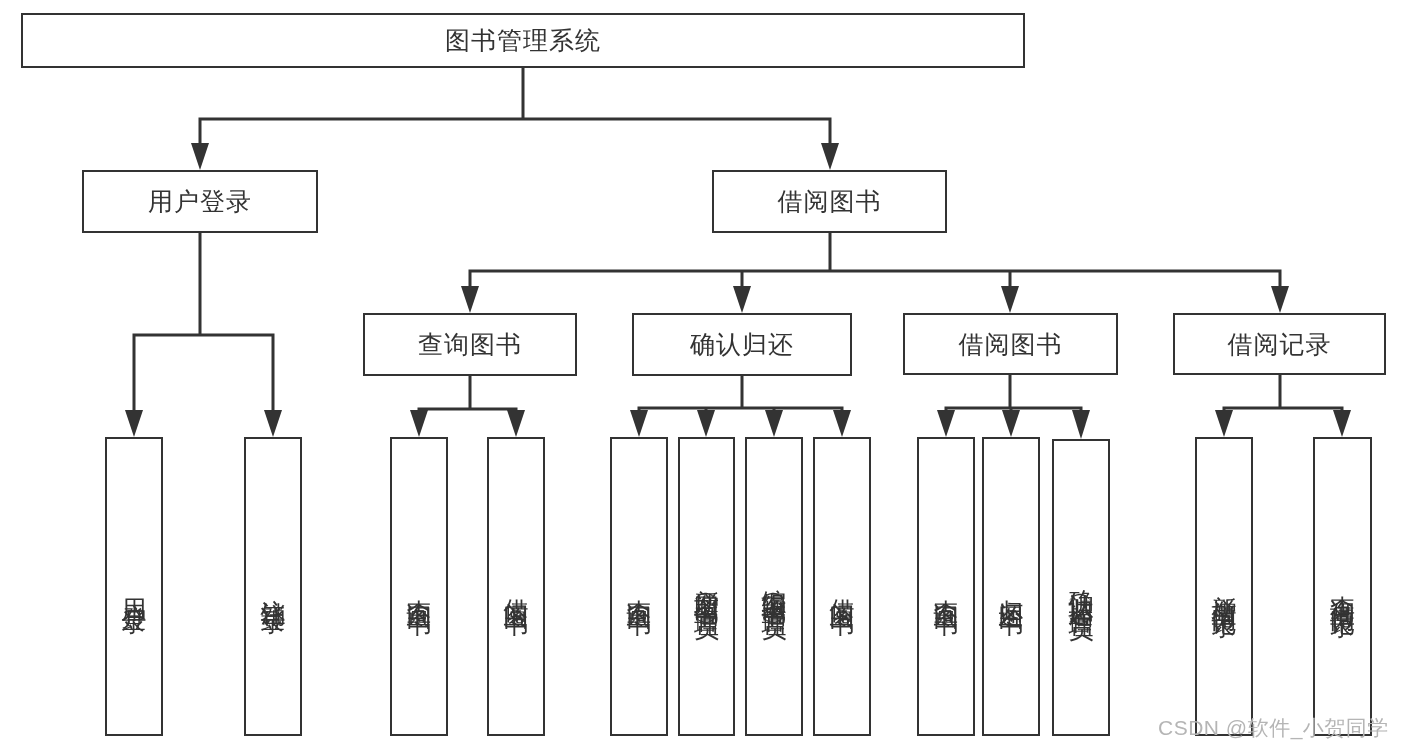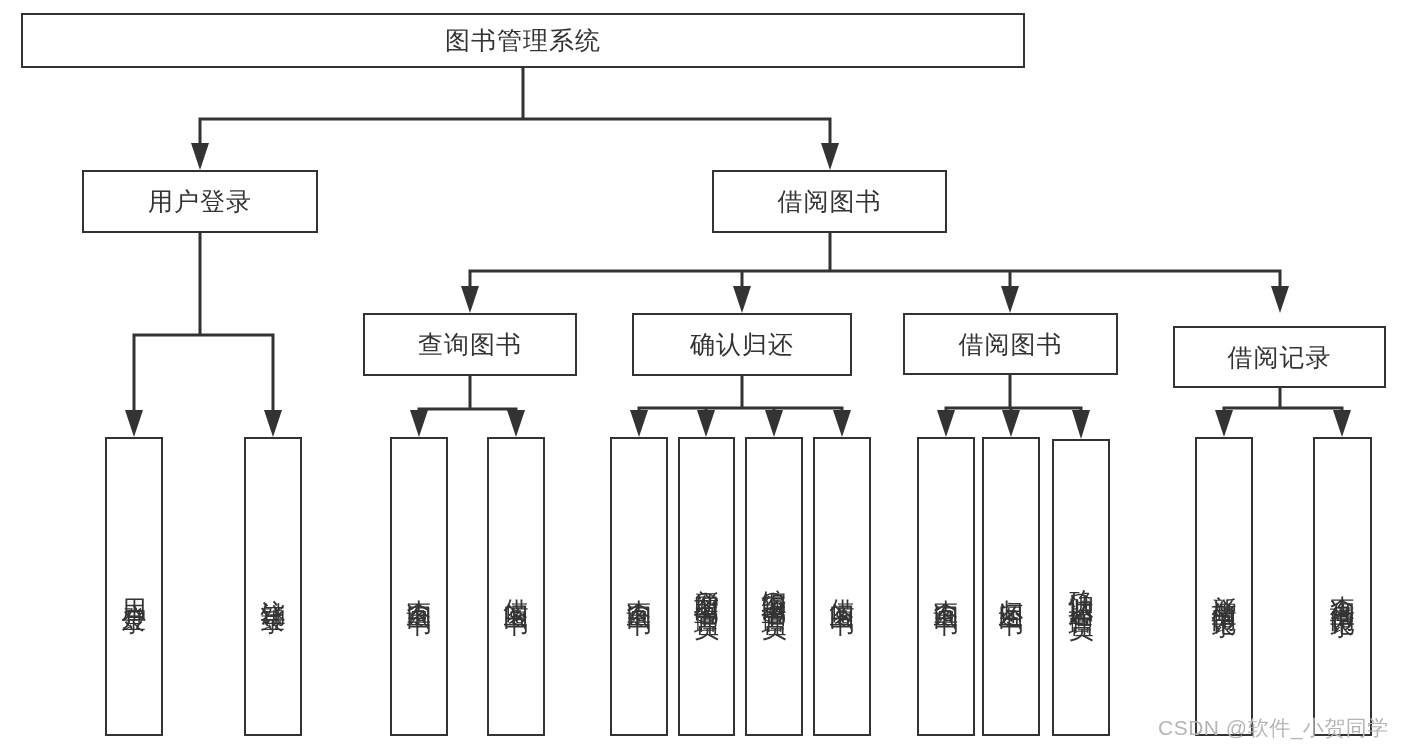--- a/index.html
+++ b/index.html
@@ -99,21 +99,21 @@
   </svg>
 
   <div class="node" style="left:21px; top:13px; width:1004px; height:55px">图书管理系统</div>
 
   <div class="node" style="left:82px; top:170px; width:236px; height:63px">用户登录</div>
   <div class="node" style="left:712px; top:170px; width:235px; height:63px">借阅图书</div>
 
   <div class="node" style="left:363px; top:313px; width:214px; height:63px">查询图书</div>
   <div class="node" style="left:632px; top:313px; width:220px; height:63px">确认归还</div>
   <div class="node" style="left:903px; top:313px; width:215px; height:62px">借阅图书</div>
-  <div class="node" style="left:1173px; top:326px; width:213px; height:62px">借阅记录</div>
+  <div class="node" style="left:1173px; top:313px; width:213px; height:62px">借阅记录</div>
 
   <div class="node vert" style="left:105px; top:437px; width:58px; height:299px">用户登录</div>
   <div class="node vert" style="left:244px; top:437px; width:58px; height:299px">注销登录</div>
 
   <div class="node vert" style="left:390px; top:437px; width:58px; height:299px">查询图书</div>
   <div class="node vert" style="left:487px; top:437px; width:58px; height:299px">借阅图书</div>
 
   <div class="node vert" style="left:610px; top:437px; width:58px; height:299px">查询图书</div>
   <div class="node vert" style="left:678px; top:437px; width:57px; height:299px">新增图书（管理员）</div>
   <div class="node vert" style="left:745px; top:437px; width:58px; height:299px">编辑图书（管理员）</div>

